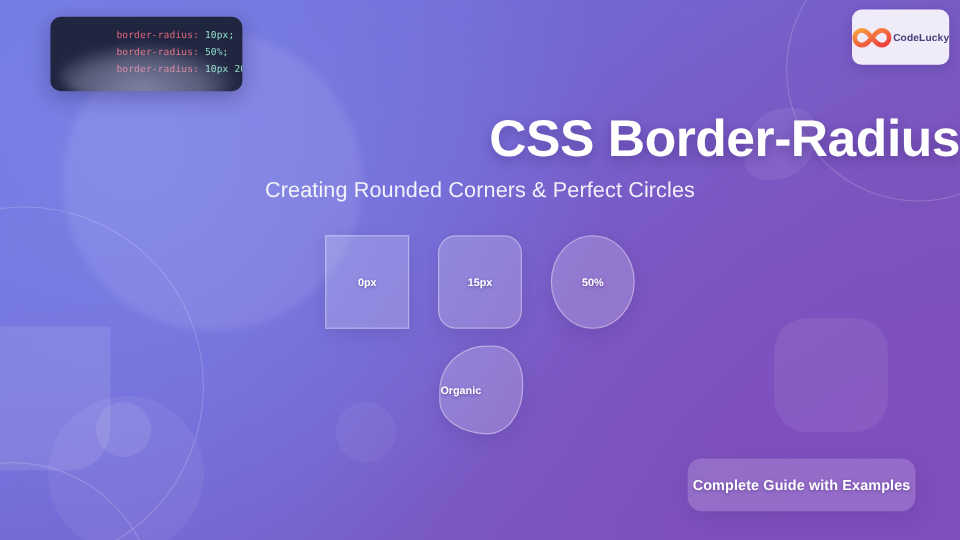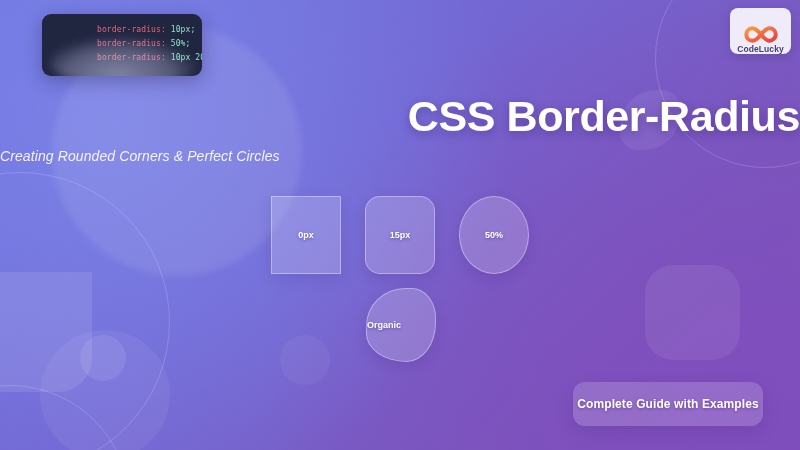--- a/index.html
+++ b/index.html
@@ -60,45 +60,44 @@
     position:absolute; left:8px; top:22px;
     width:150px; height:52px;
     background:radial-gradient(ellipse at 45% 75%, rgba(206,209,245,0.55) 0%, rgba(206,209,245,0.32) 45%, rgba(206,209,245,0) 72%);
     filter:blur(4px);
     border-radius:50%;
   }
 
   
   .logo-badge {
     position:absolute; right:9px; top:8px;
-    width:61px; height:46px;
+    width:81px; height:46px;
     background:rgba(255,255,255,0.88);
     border-radius:8px;
-    display:flex; flex-direction:column;
-    align-items:center; justify-content:flex-end;
+    display:flex; flex-direction:row;
+    align-items:center; justify-content:flex-start;
     gap:1px;
     box-shadow:0 3px 10px rgba(40,20,80,0.18);
   }
   .logo-mark { width:34px; height:17px; display:block; }
   .logo-text { font-size:8.5px; font-weight:bold; color:#45417a; letter-spacing:0.1px; }
 
   
   .title {
     position:absolute; left:0; right:0; top:92px;
     text-align:right;
     font-size:43px; font-weight:bold; color:#ffffff;
     letter-spacing:-0.4px;
     text-shadow:0 3px 10px rgba(45,24,95,0.35);
   }
   .subtitle {
     position:absolute; left:0; right:0; top:148px;
-    text-align:left;
-    font-size:14px; color:rgba(255,255,255,0.90);
+    text-align:center;
+    font-size:18px; color:rgba(255,255,255,0.90);
     letter-spacing:0.1px;
-    font-style:italic;
   }
 
   
   .demo-row {
     position:absolute; left:0; right:0; top:196px;
     display:flex; justify-content:center; align-items:center; gap:24px;
   }
   .demo {
     width:70px; height:78px;
     background:rgba(255,255,255,0.19);

